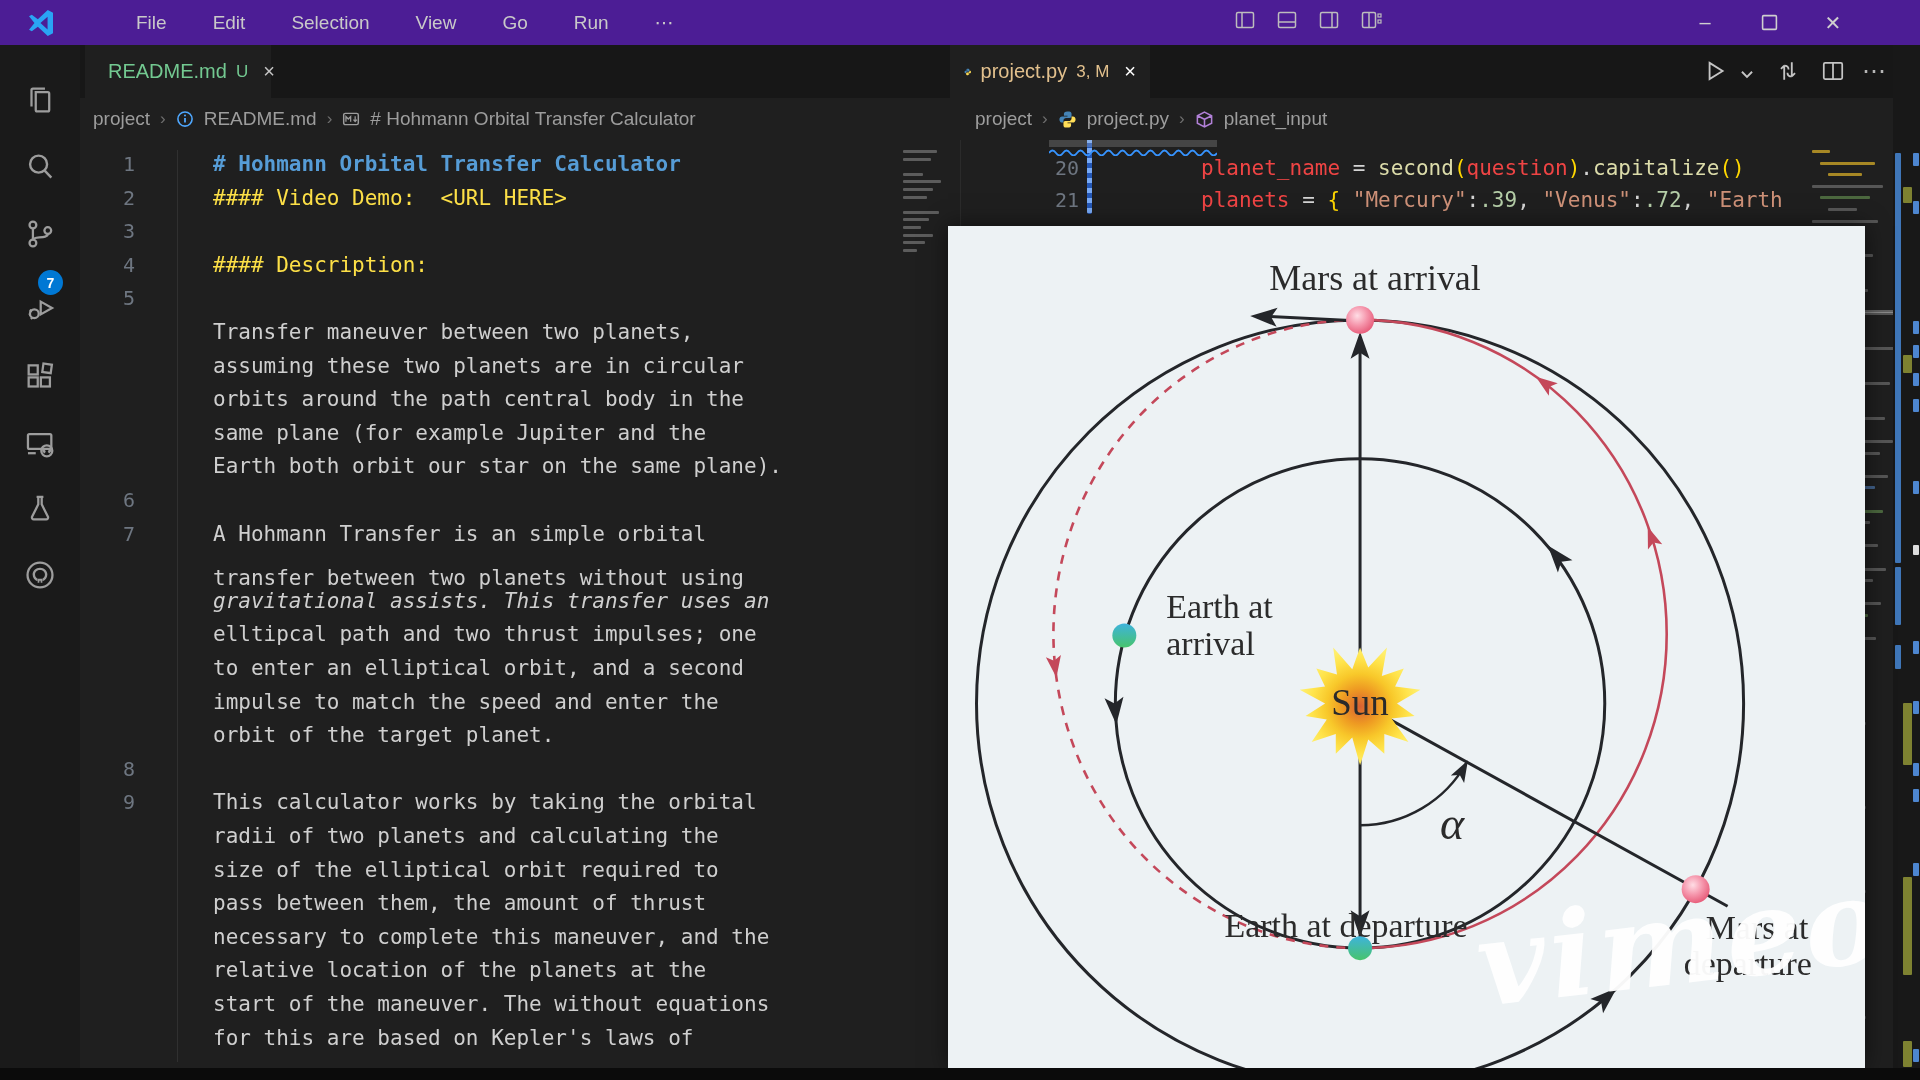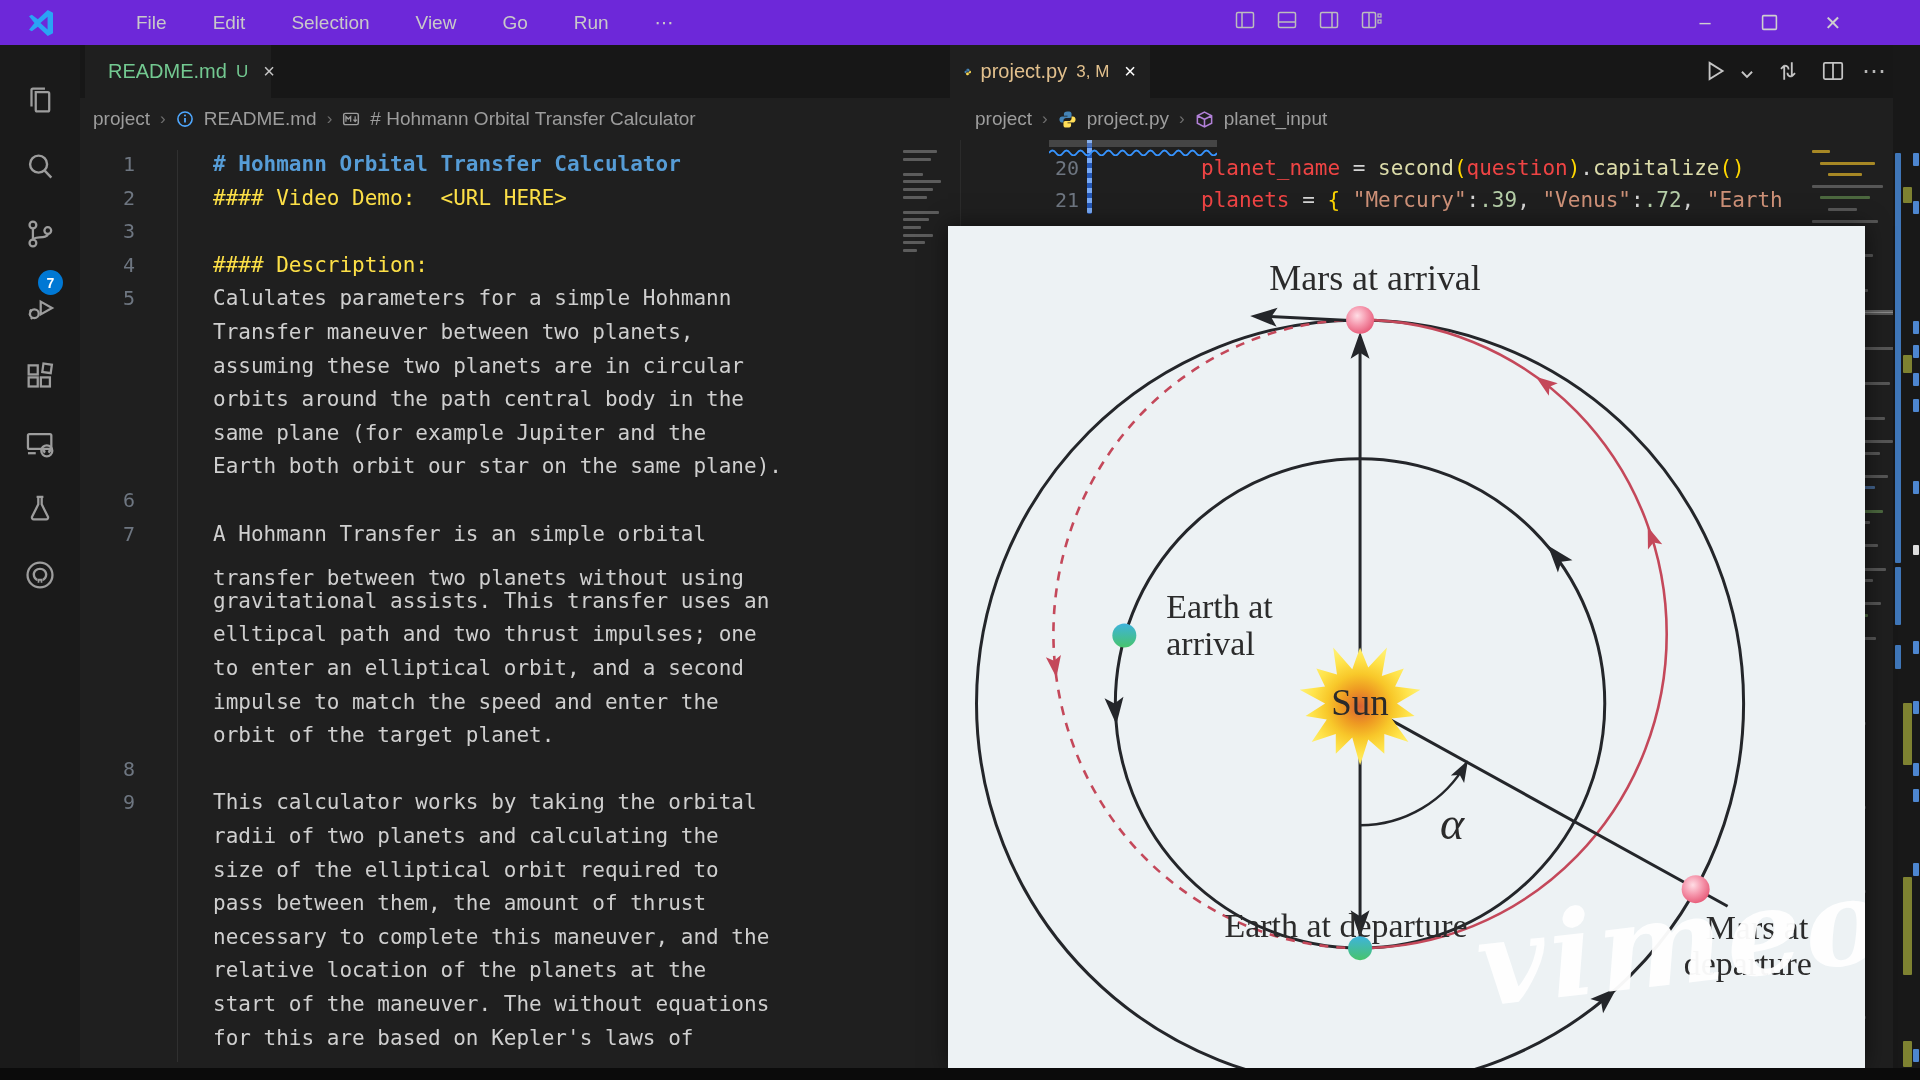--- a/index.html
+++ b/index.html
@@ -1,19 +1,19 @@
 <!DOCTYPE html>
 <html><head>
 <meta charset="utf-8">
 <style>
   html,body{margin:0;padding:0;background:#111;}
   #stage{position:relative;width:1920px;height:1080px;overflow:hidden;background:#1f1f1f;
          font-family:"Liberation Sans",sans-serif;color:#cccccc;}
   
-  #titlebar{position:absolute;left:0;top:0;width:1920px;height:45px;background:#6d28d9;display:flex;align-items:center;}
+  #titlebar{position:absolute;left:0;top:0;width:1920px;height:45px;background:#4c1d95;display:flex;align-items:center;}
   #vscode-logo{position:absolute;left:26px;top:8px;width:30px;height:30px;}
   #menubar{position:absolute;left:120px;top:0;height:45px;display:flex;align-items:center;gap:14px;}
   .menu-item{font-size:19px;color:#c9c9c9;padding:4px 16px;border-radius:5px;white-space:nowrap;}
   #window-title{position:absolute;left:730px;width:560px;top:0;height:45px;display:flex;align-items:center;justify-content:center;
                 font-size:19px;color:#ababab;white-space:nowrap;}
   #layout-icons{position:absolute;left:1232px;top:7px;display:flex;gap:16px;}
   .lay-ic{width:26px;height:26px;display:flex;align-items:center;justify-content:center;}
   #win-controls{position:absolute;left:1690px;top:0;height:45px;display:flex;align-items:center;gap:34px;}
   .winbtn{width:30px;height:30px;display:flex;align-items:center;justify-content:center;color:#cfcfcf;font-size:20px;}
   
@@ -280,21 +280,20 @@
         <div class="crow" style="top: 79.2px;">
           <span class="gnum">3</span>
           <span class="ctext body"></span>
         </div>
         <div class="crow" style="top: 112.8px;">
           <span class="gnum">4</span>
           <span class="ctext h4">#### Description:</span>
         </div>
         <div class="crow" style="top: 146.4px;">
           <span class="gnum">5</span>
-          <span class="ctext body">Calulates parameters for a simple Hohmann</span>
         </div>
         <div class="crow" style="top: 180px;">
           <span class="gnum"></span>
           <span class="ctext body">Transfer maneuver between two planets,</span>
         </div>
         <div class="crow" style="top: 213.6px;">
           <span class="gnum"></span>
           <span class="ctext body">assuming these two planets are in circular</span>
         </div>
         <div class="crow" style="top: 247.2px;">
@@ -314,21 +313,21 @@
           <span class="ctext body"></span>
         </div>
         <div class="crow" style="top: 381.6px;">
           <span class="gnum">7</span>
           <span class="ctext body">A Hohmann Transfer is an simple orbital</span>
         </div>
         <div class="crow" style="top: 426px;">
           <span class="gnum"></span>
           <span class="ctext body">transfer between two planets without using</span>
         </div>
-        <div class="crow" style="top: 448.8px;">
+        <div class="crow" style="top: 448.8px; font-style: italic;">
           <span class="gnum"></span>
           <span class="ctext body">gravitational assists. This transfer uses an</span>
         </div>
         <div class="crow" style="top: 482.4px;">
           <span class="gnum"></span>
           <span class="ctext body">elltipcal path and two thrust impulses; one</span>
         </div>
         <div class="crow" style="top: 516px;">
           <span class="gnum"></span>
           <span class="ctext body">to enter an elliptical orbit, and a second</span>

